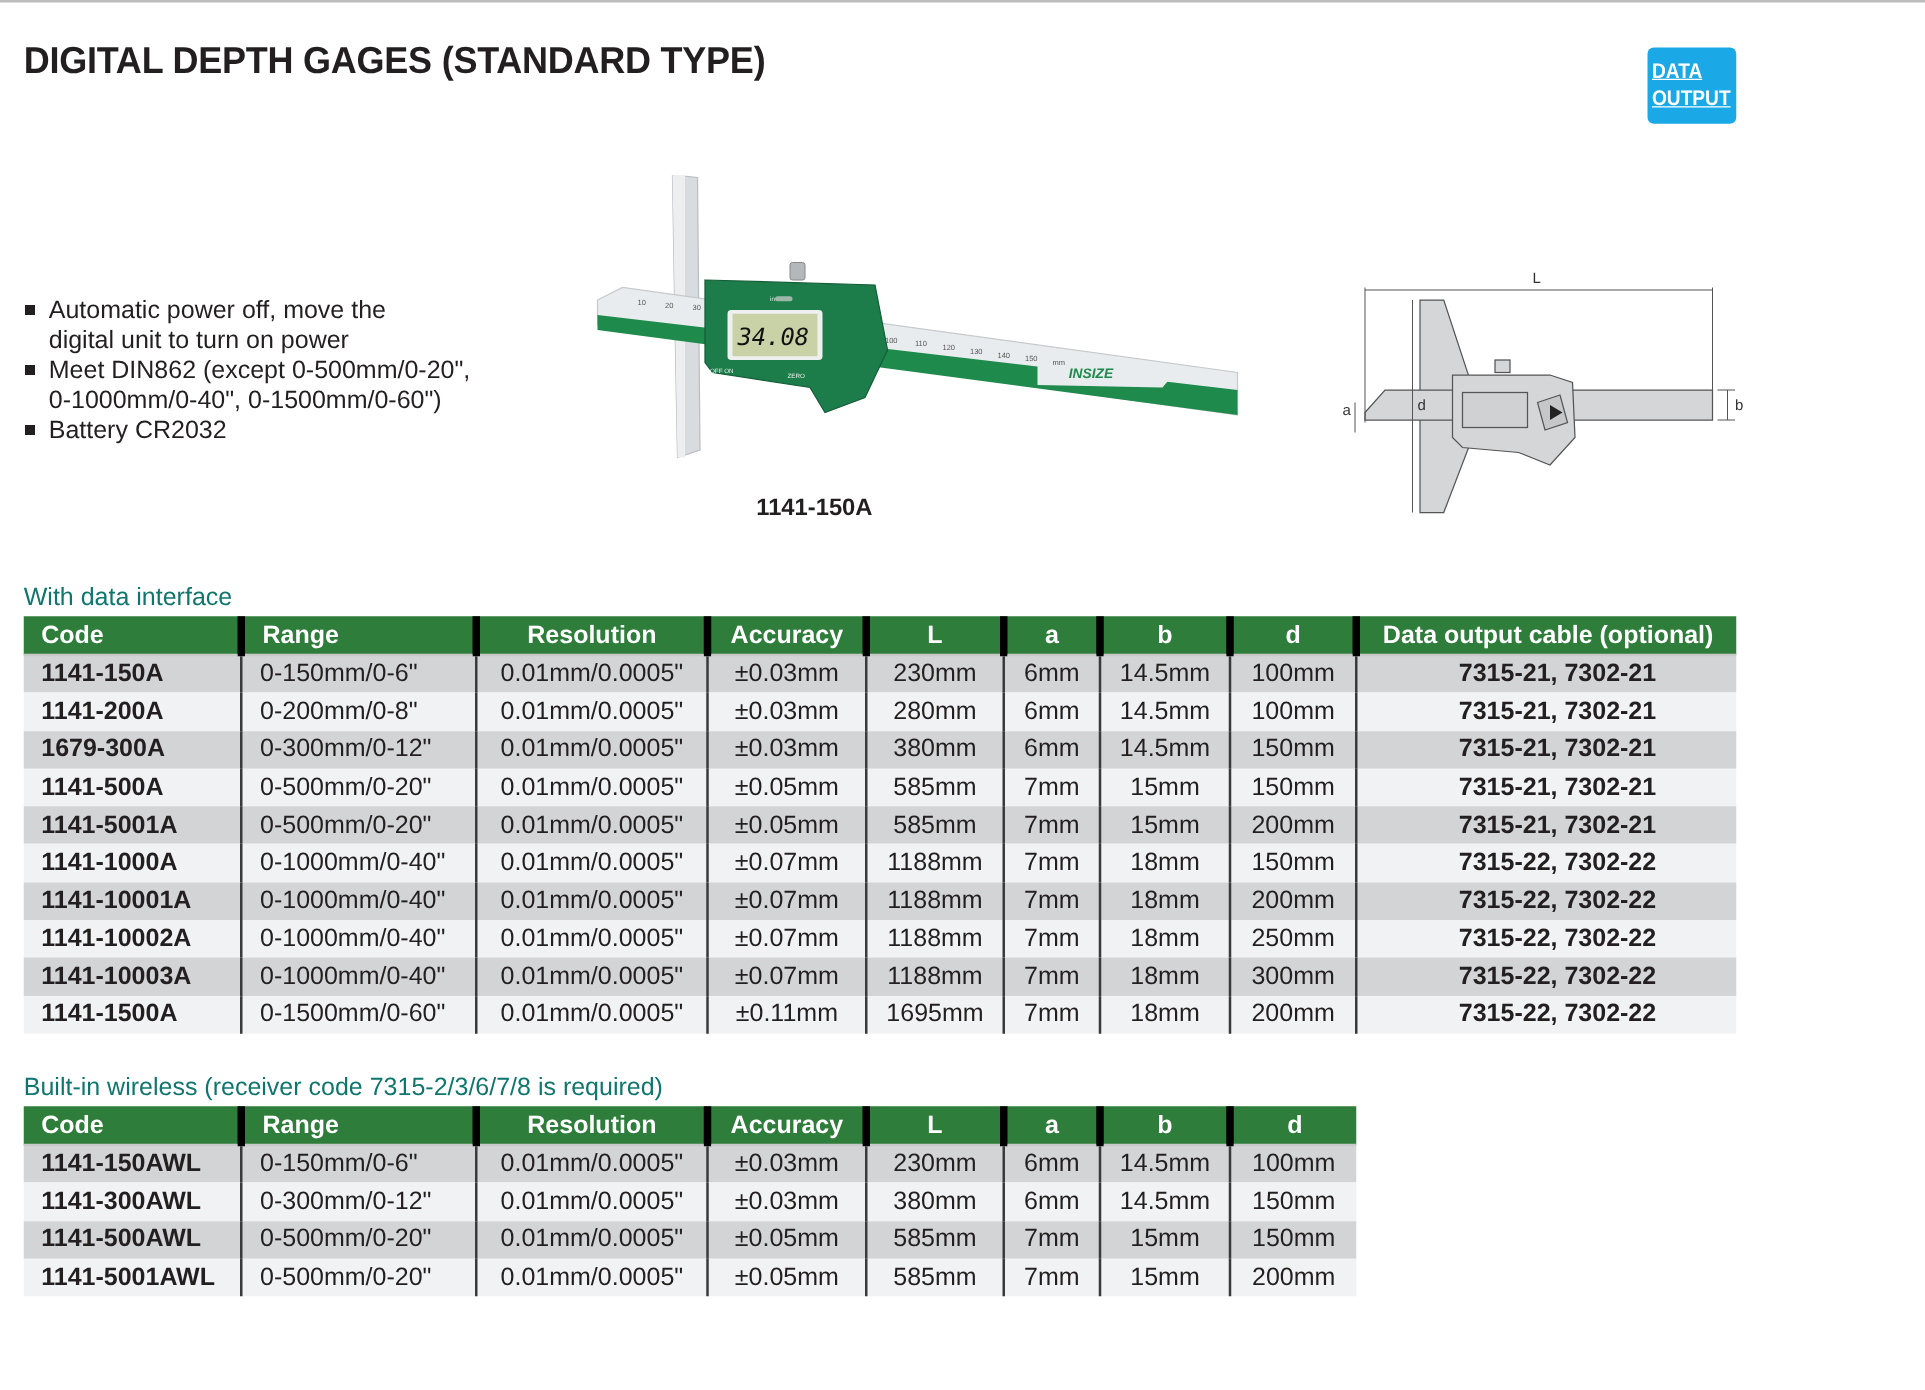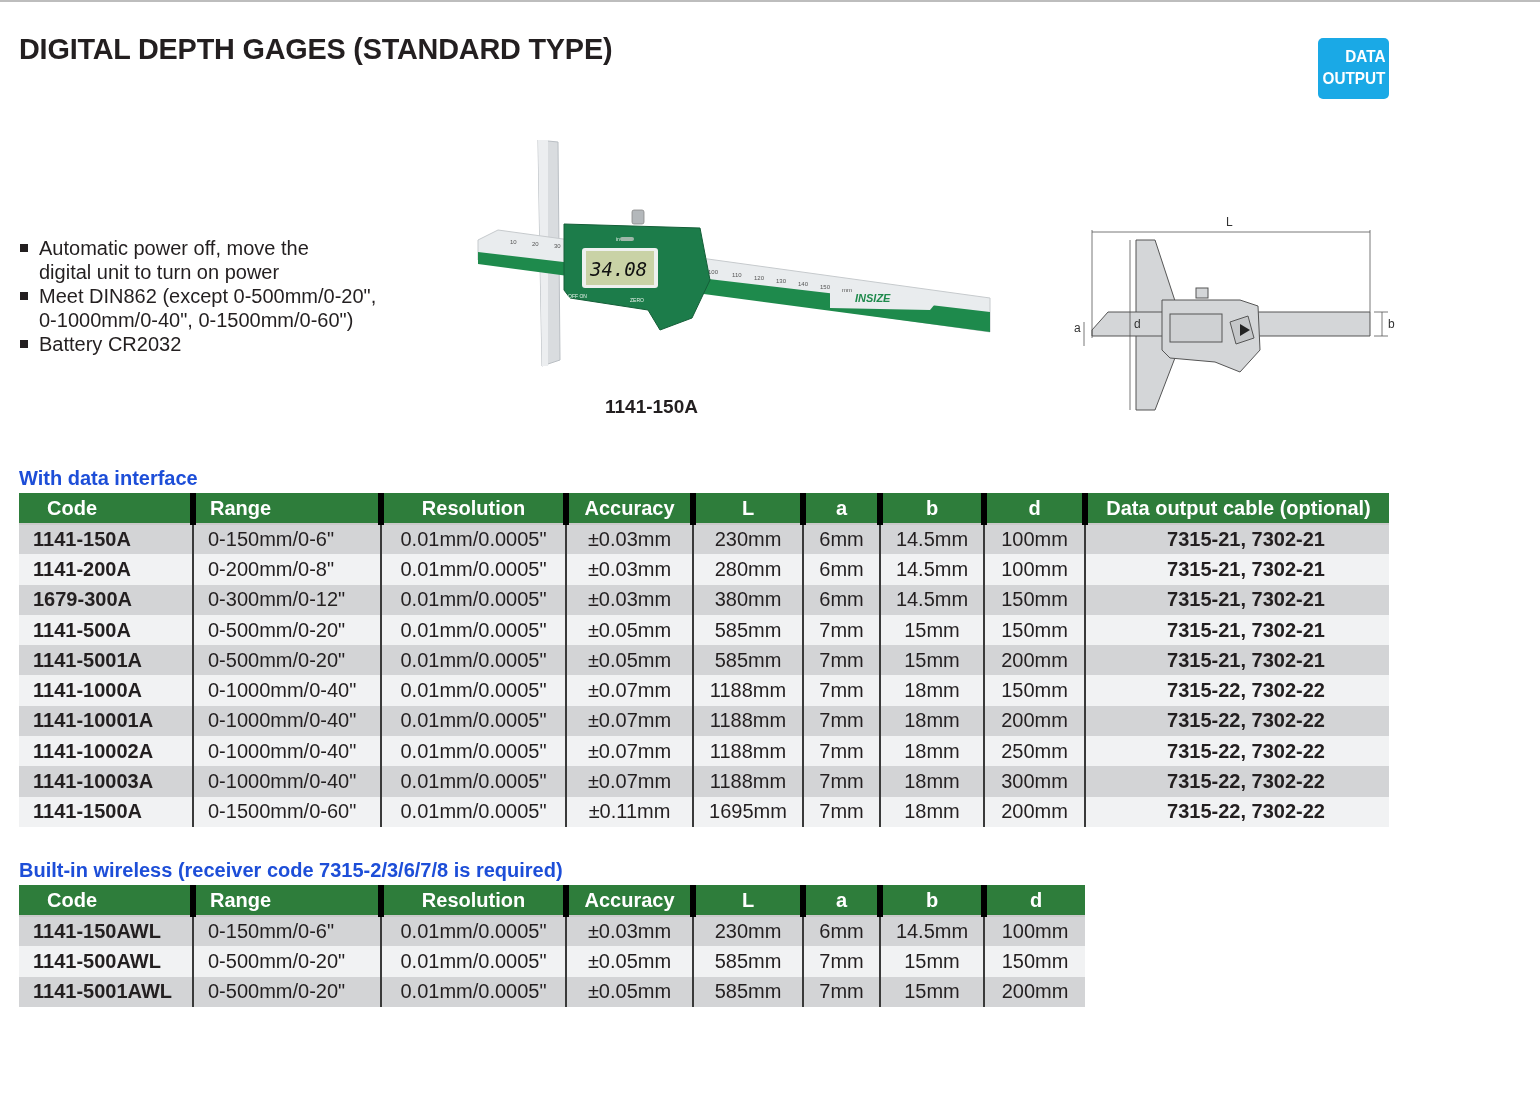--- a/index.html
+++ b/index.html
@@ -6,38 +6,38 @@
   html, body { width: 1540px; height: 1112px; background: #ffffff; overflow: hidden; }
   body { position: relative; font-family: "Liberation Sans", sans-serif; color: #231f20; }
 
   .top-rule { position: absolute; left: 0; top: 0; width: 1540px; height: 2px; background: #bdbdbd; }
 
   .page-title { position: absolute; left: 19px; top: 32px; font-size: 30px; font-weight: bold;
     letter-spacing: -0.2px; color: #231f20; transform: scaleX(0.96); transform-origin: left; }
 
   .badge { position: absolute; left: 1318px; top: 38px; width: 71px; height: 61px; background: #1aa9e6;
     border-radius: 5px; color: #fff; font-weight: bold; font-size: 17px; line-height: 22px;
-    text-align: right; padding-top: 8px; transform-origin: center; }
+    text-align: left; padding-top: 8px; transform-origin: center; text-decoration: underline; }
   .badge span { display: block; transform: scaleX(0.9); }
 
   .features { position: absolute; left: 19px; top: 236px; list-style: none; font-size: 20px; line-height: 24px; color: #231f20; }
   .features li { position: relative; padding-left: 20px; }
   .features li .bullet { position: absolute; left: 1px; top: 8px; width: 8px; height: 8px; background: #231f20; }
 
   .photo { position: absolute; left: 470px; top: 140px; width: 530px; height: 230px; }
   .photo-caption { position: absolute; left: 605px; top: 396px; font-size: 19px; font-weight: bold; color: #231f20; }
 
   .drawing { position: absolute; left: 1070px; top: 210px; width: 330px; height: 205px; }
 
-  .section-title { position: absolute; left: 19px; font-size: 20px; font-weight: bold; color: #1d4ed8; text-align: center; }
+  .section-title { position: absolute; left: 19px; font-size: 20px; font-weight: normal; color: #0f766e; text-align: center; }
 
   table.spec { position: absolute; left: 19px; border-collapse: collapse; font-size: 20px; color: #231f20; }
   table.spec th { background: #2e7d3b; color: #ffffff; font-weight: bold; height: 31px; padding: 0 6px;
     border-left: 6px solid #000000; white-space: nowrap; vertical-align: middle; }
-  table.spec th:first-child { border-left: none; text-align: left; padding-left: 28px; }
+  table.spec th:first-child { border-left: none; text-align: left; padding-left: 14px; }
   table.spec td { height: 30.3px; padding: 0 6px; border-left: 2px solid #3a3a3a; text-align: center; white-space: nowrap; vertical-align: middle; }
   table.spec td:first-child { border-left: none; text-align: left; font-weight: bold; padding-left: 14px; }
   table.spec td.left { text-align: left; padding-left: 14px; }
   table.spec th.left { text-align: left; padding-left: 14px; }
   table.spec td.bold { font-weight: bold; padding-left: 23px; }
   table.spec tr:nth-child(odd) td { background: #d3d4d6; }
   table.spec tr:nth-child(even) td { background: #f1f2f3; }
   table.spec thead tr th { border-bottom: 2px solid #c9c9c9; }
 
   #table1 { top: 493px; }
@@ -300,20 +300,30 @@
         <td>1141-150AWL</td>
         <td class="left">0-150mm/0-6"</td>
         <td>0.01mm/0.0005"</td>
         <td>±0.03mm</td>
         <td>230mm</td>
         <td>6mm</td>
         <td>14.5mm</td>
         <td>100mm</td>
       </tr>
       <tr>
+        <td>1141-300AWL</td>
+        <td class="left">0-300mm/0-12"</td>
+        <td>0.01mm/0.0005"</td>
+        <td>±0.03mm</td>
+        <td>380mm</td>
+        <td>6mm</td>
+        <td>14.5mm</td>
+        <td>150mm</td>
+      </tr>
+      <tr>
         <td>1141-500AWL</td>
         <td class="left">0-500mm/0-20"</td>
         <td>0.01mm/0.0005"</td>
         <td>±0.05mm</td>
         <td>585mm</td>
         <td>7mm</td>
         <td>15mm</td>
         <td>150mm</td>
       </tr>
       <tr>

